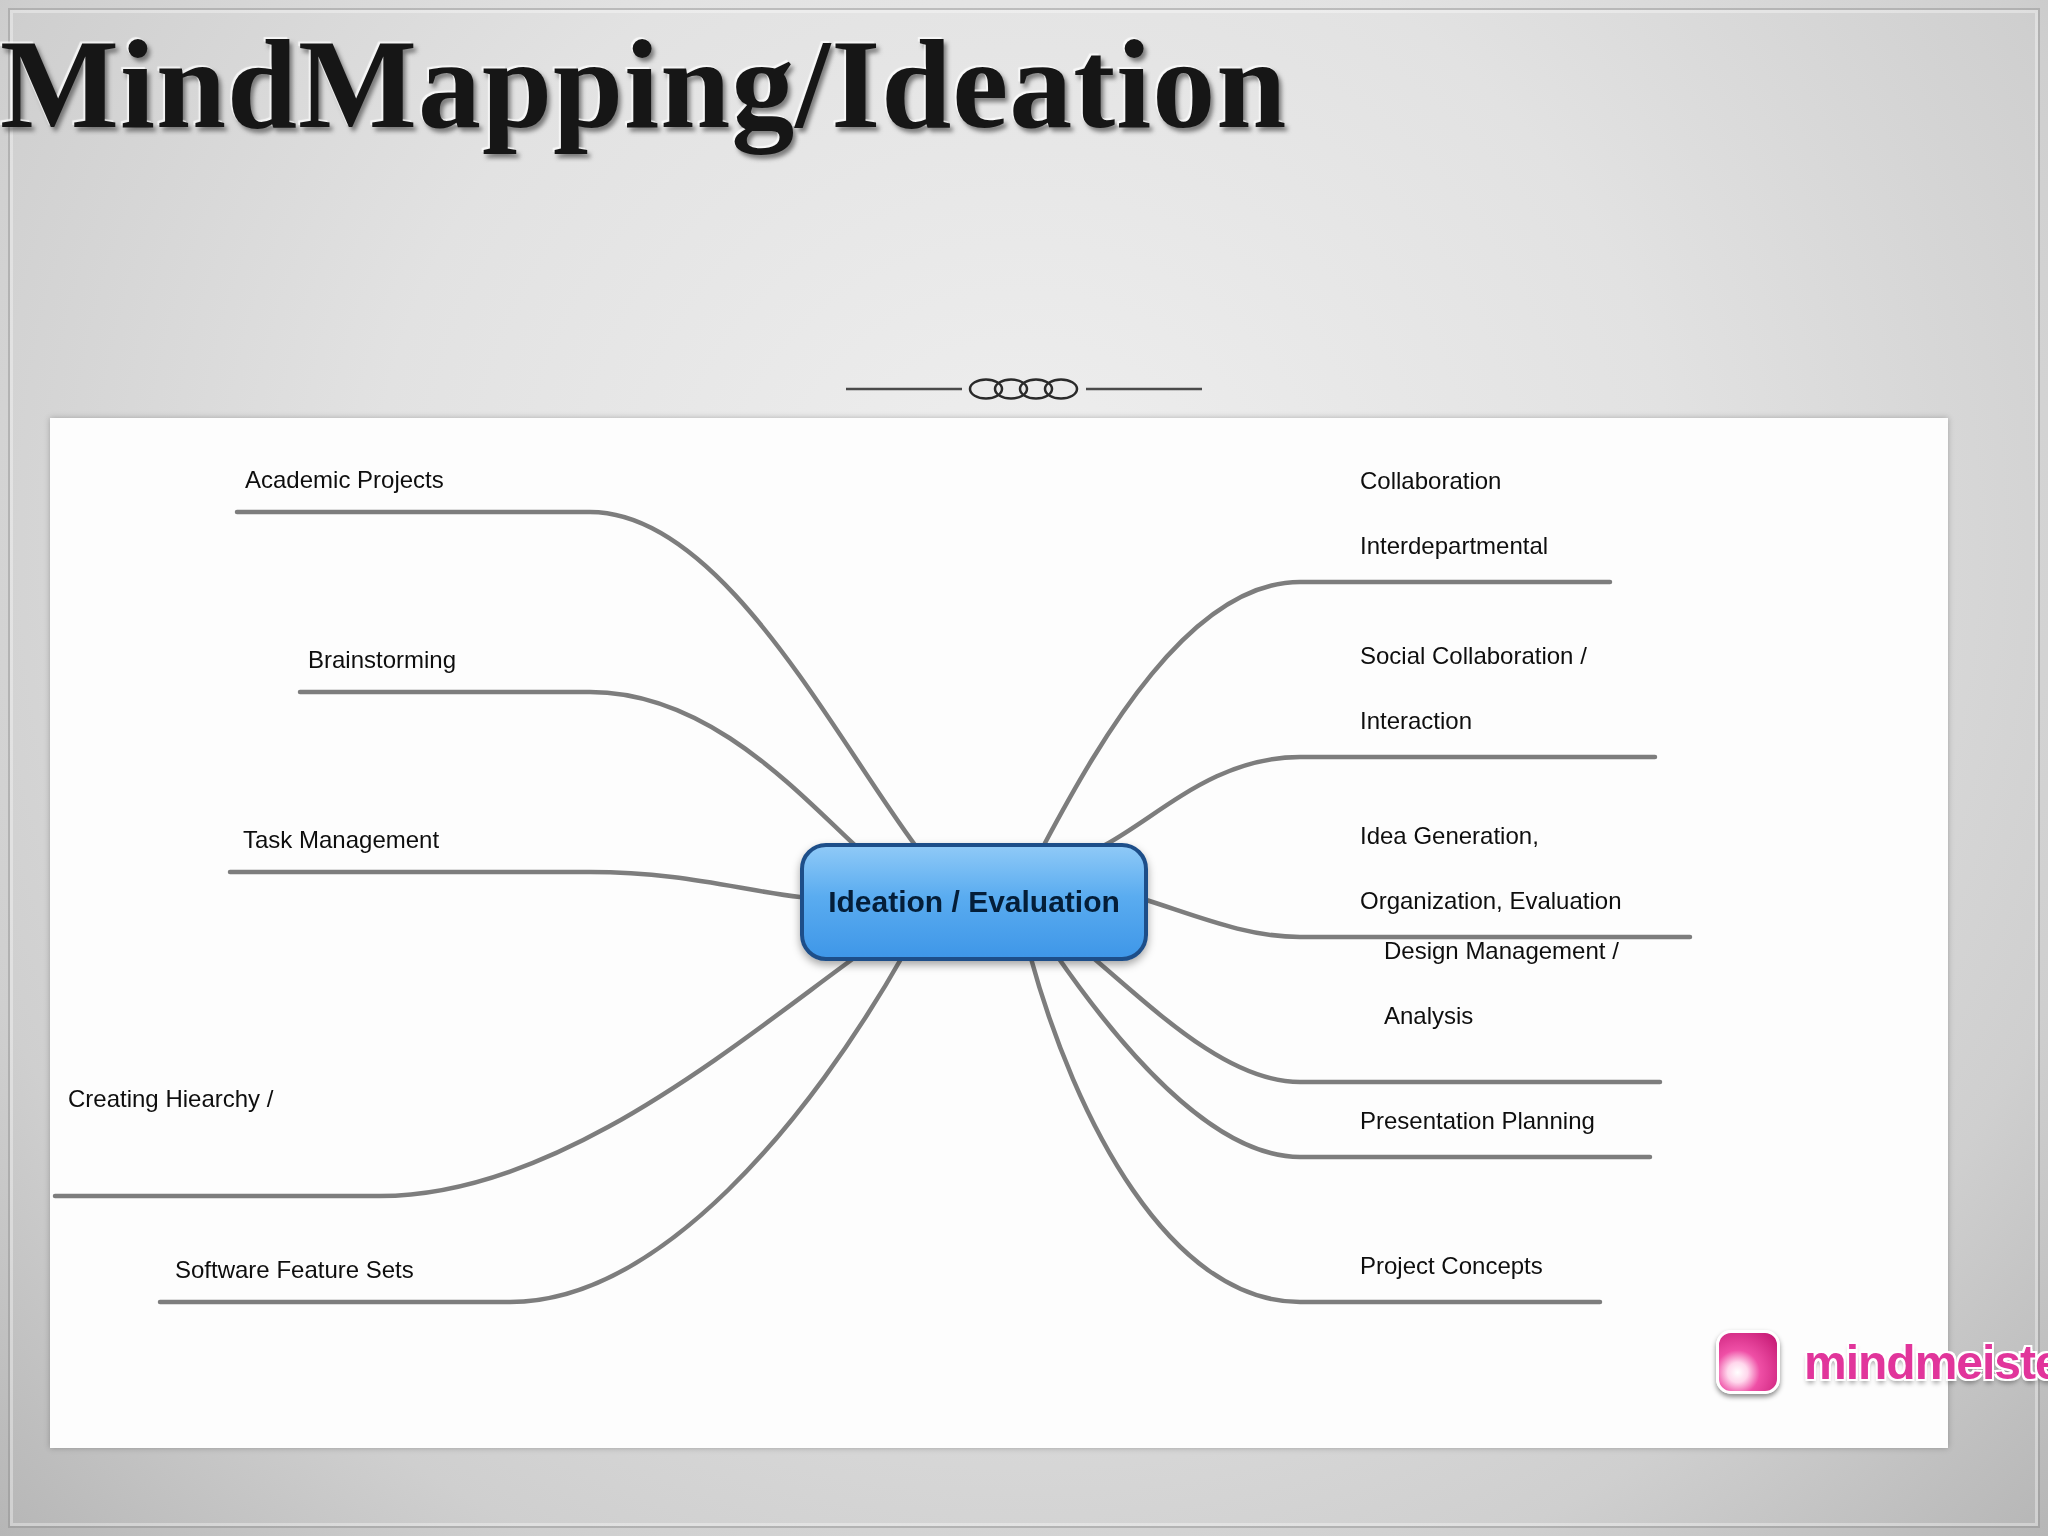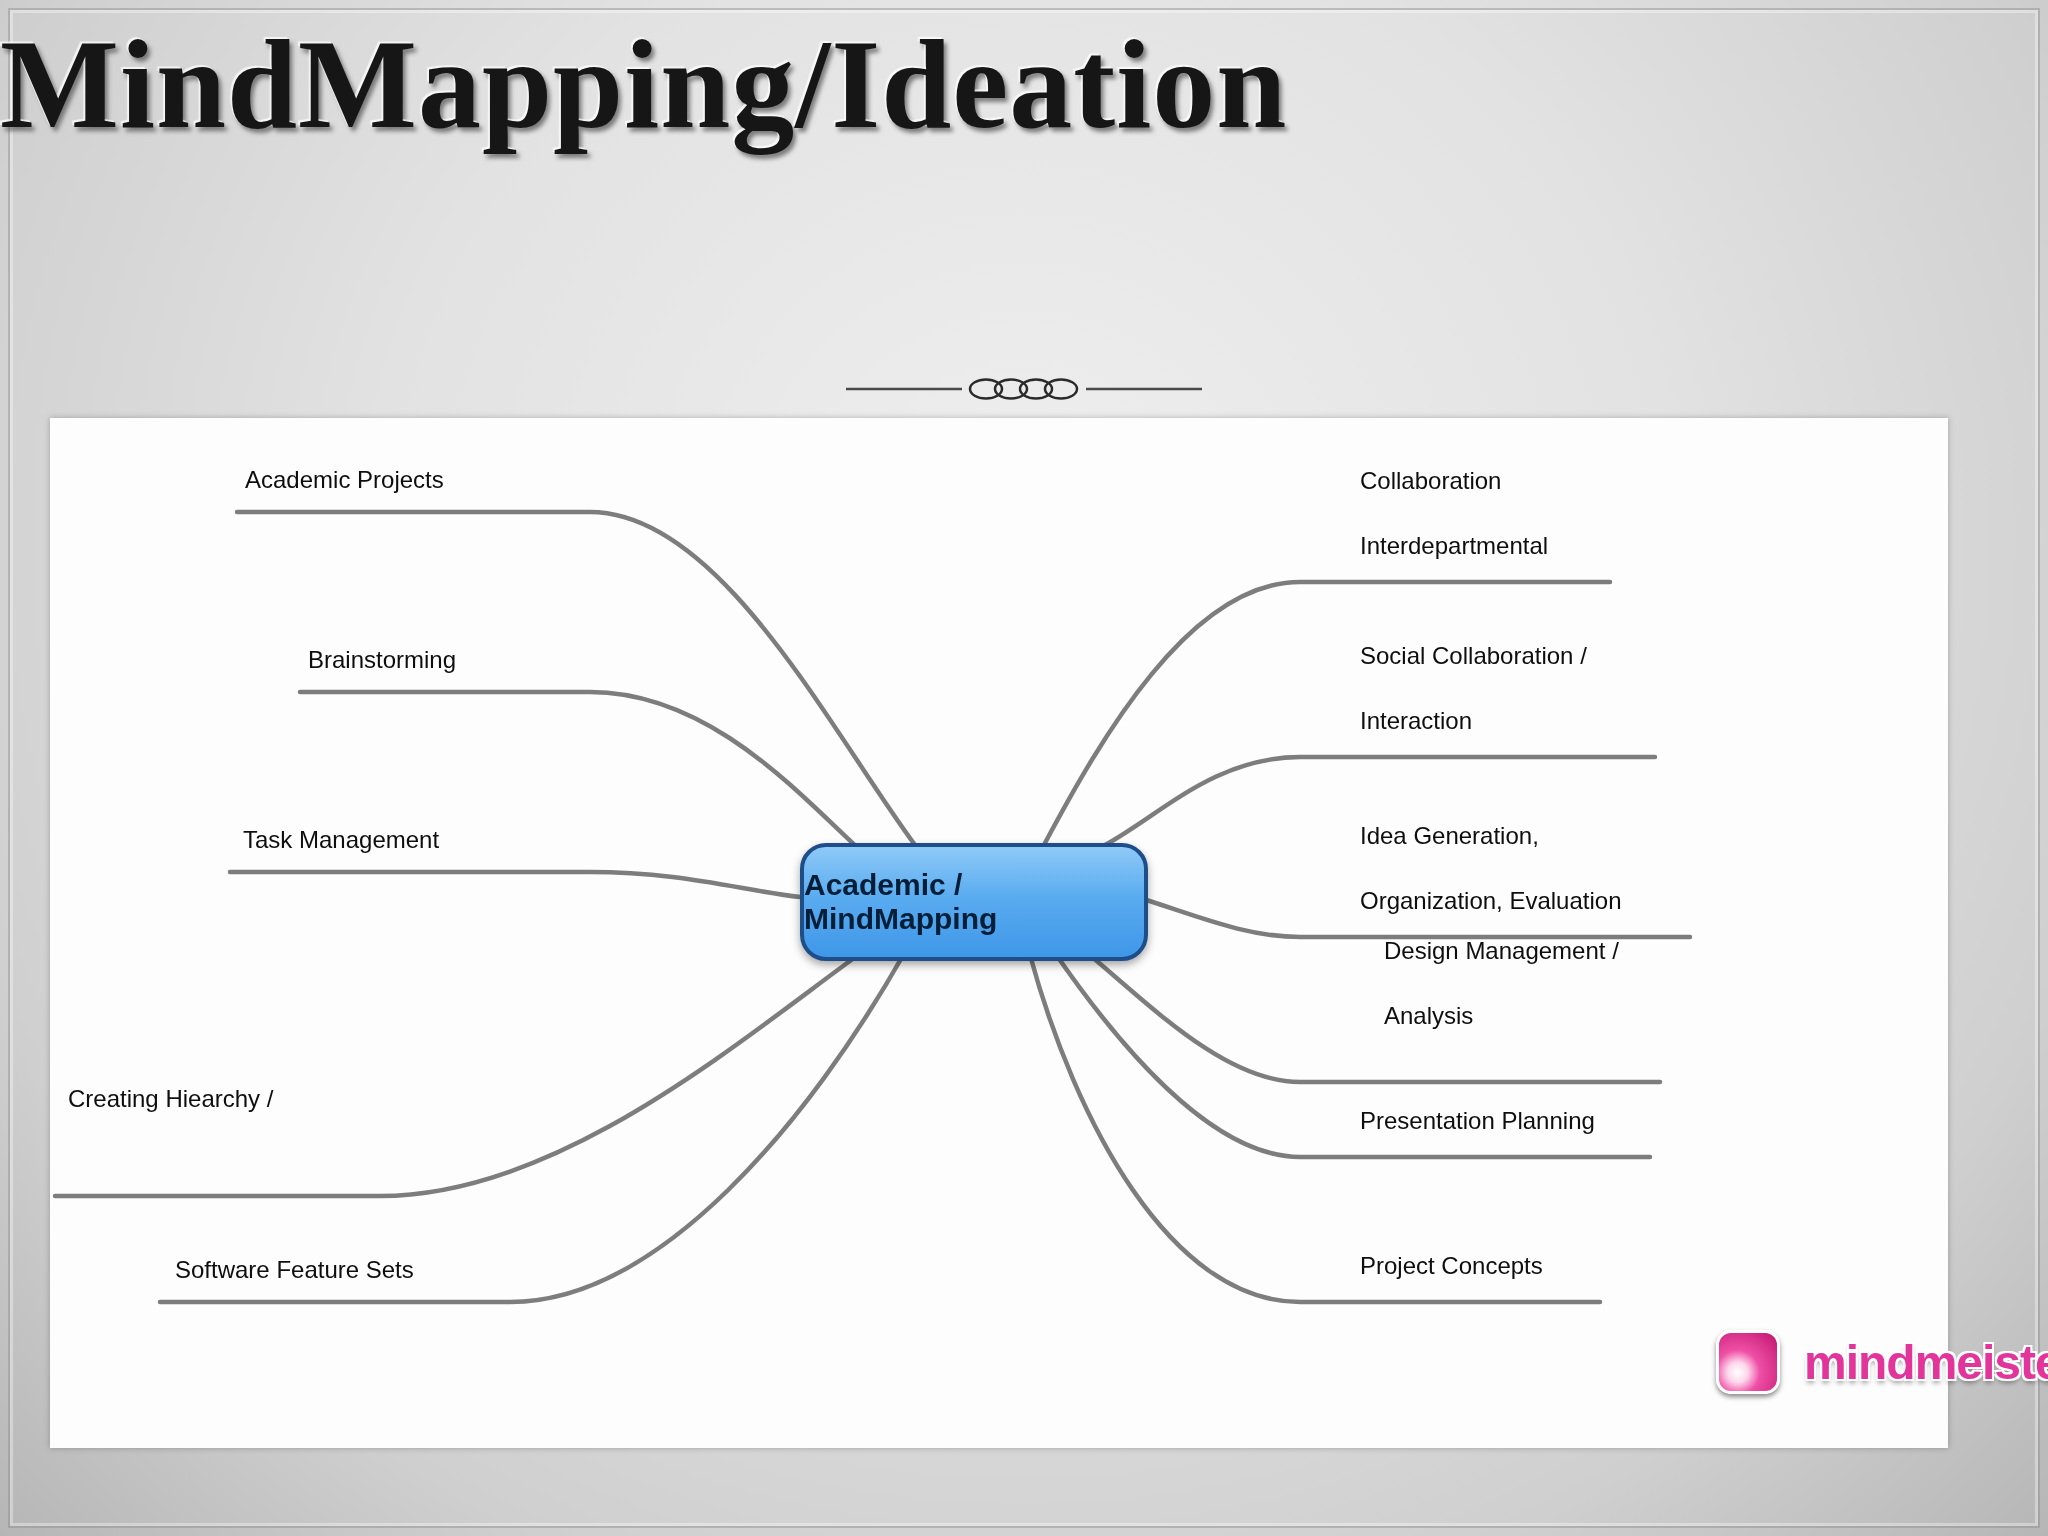--- a/index.html
+++ b/index.html
@@ -155,21 +155,21 @@
     <span class="line">Analysis</span>
   </div>
   <div class="leaf" style="left:1360px; top:1088px;">
     <span class="line">Presentation Planning</span>
   </div>
   <div class="leaf" style="left:1360px; top:1233px;">
     <span class="line">Project Concepts</span>
   </div>
 
   <div class="center-node">
-    <span>Academic / MindMapping</span>
+    <span>Ideation / Evaluation</span>
   </div>
 
   <div class="logo">
     <span class="logo-icon"></span>
     <span class="logo-text">mindmeister</span>
   </div>
 
 </div>
 
 </body></html>

